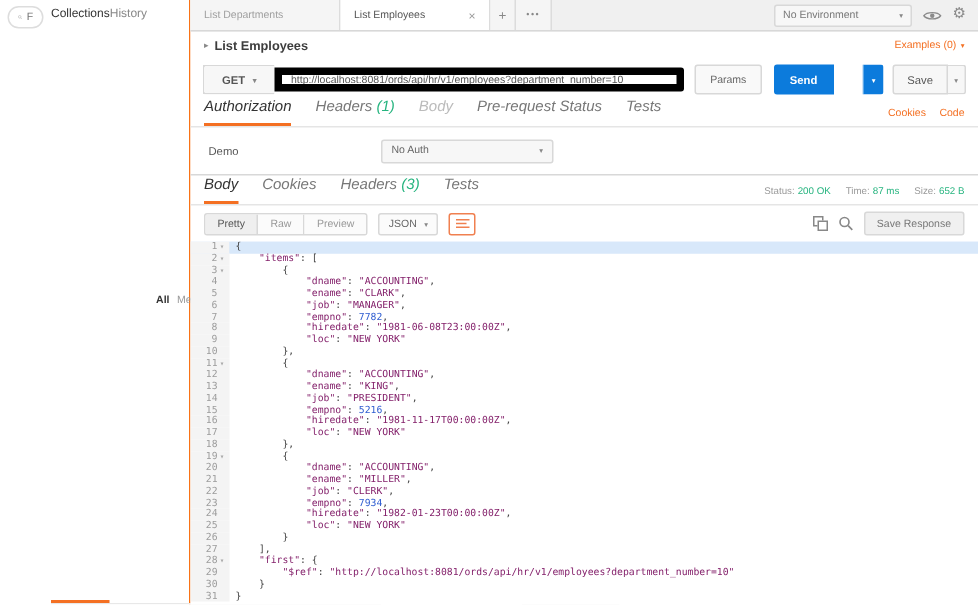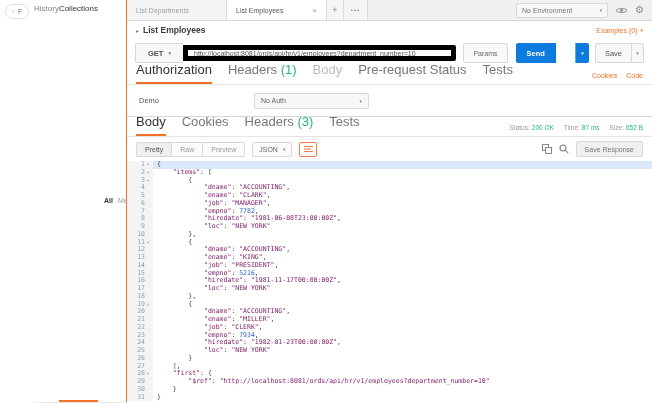--- a/index.html
+++ b/index.html
@@ -55,21 +55,21 @@
   .url-input { flex:1; height:16px; border:5px solid #000000; border-radius:0 2px 2px 0; font-size:7px; color:#555; padding:0 6px; outline:0; font-family:Liberation Sans, sans-serif; min-width:0; background:#fff; }
   .params-btn { margin-left:7px; height:20px; padding:0 9px; background:#f9f9f9; border:1px solid #d8d8d8; border-radius:2px; font-size:7px; color:#666; display:flex; align-items:center; cursor:pointer; }
   .send-group { margin-left:8px; display:flex; height:20px; cursor:pointer;gap:19px; }
   .send-main { background:#0c7bdc; color:#fff; font-size:7.5px; font-weight:bold; display:flex; align-items:center; padding:0 11px; border-radius:2px 0 0 2px; }
   .send-caret { background:#0c7bdc; border-left:1px solid rgba(255,255,255,.35); width:14px; display:flex; align-items:center; justify-content:center; border-radius:0 2px 2px 0; }
   .send-caret .caret { color:#fff; }
   .save-group { margin-left:6px; display:flex; height:20px; cursor:pointer; }
   .save-main { background:#f7f7f7; border:1px solid #d8d8d8; font-size:7.5px; color:#555; display:flex; align-items:center; padding:0 9px; border-radius:2px 0 0 2px; }
   .save-caret { background:#f7f7f7; border:1px solid #d8d8d8; border-left:0; width:12px; display:flex; align-items:center; justify-content:center; border-radius:0 2px 2px 0; }
   .req-tabs-row { display:flex; align-items:flex-end; padding:0 9px; border-bottom:1px solid #e5e5e5; height:20px; }
-  .rtab { font-size:13px; color:#777; padding:0 0 5px; margin-right:16px; border-bottom:2px solid transparent; cursor:pointer; white-space:nowrap; }
+  .rtab { font-size:10px; color:#777; padding:0 0 5px; margin-right:16px; border-bottom:2px solid transparent; cursor:pointer; white-space:nowrap;font-style:italic; }
   .rtab.active { color:#333; border-bottom:2px solid #f47023; }
   .rtab.disabled { color:#bbb; }
   .rtab .count { color:#26b47f; }
   .rtabs-spacer { flex:1; }
   .mini-links { display:flex; gap:9px; padding-bottom:5px; }
   .mini-link { font-size:7px; color:#f47023; cursor:pointer; }
   .auth-panel { height:32px; display:flex; align-items:center; padding:0 12px; border-bottom:1px solid #d8d8d8; }
   .auth-label { font-size:7.5px; color:#555; width:115px; }
   .auth-select { width:115px; height:16px; background:#f7f7f7; border:1px solid #d8d8d8; border-radius:2px; display:flex; align-items:center; justify-content:space-between; padding:0 6px; font-size:7px; color:#666; cursor:pointer; }
   .resp-meta-row { display:flex; align-items:flex-end; padding:0 9px; border-bottom:1px solid #e5e5e5; height:20px; }
@@ -109,22 +109,22 @@
     <div class="filter-wrap">
       <div class="filter-box">
         <svg width="7" height="7" viewBox="0 0 10 10">
             <circle cx="4" cy="4" r="3" fill="none" stroke="#aaa" stroke-width="1.2"></circle>
             <line x1="6.4" y1="6.4" x2="9" y2="9" stroke="#aaa" stroke-width="1.2"></line>
           </svg>
         <input placeholder="Filter" style="">
       </div>
     </div>
     <div class="side-tabs">
+      <div class="side-tab active">Collections</div>
       <div class="side-tab">History</div>
-      <div class="side-tab active">Collections</div>
     </div>
     <div class="scope-row">
       <span class="all">All</span>
       <span>Me</span>
       <span>Team</span>
       <span class="scope-spacer"></span>
       <span class="icon-btn">
         <svg width="12" height="9" viewBox="0 0 14 11">
             <path d="M1 3 h5 l1-2 h6 v9 H1 z" fill="none" stroke="#999" stroke-width="1"></path>
             <line x1="11" y1="5" x2="11" y2="9" stroke="#999" stroke-width="1"></line>

